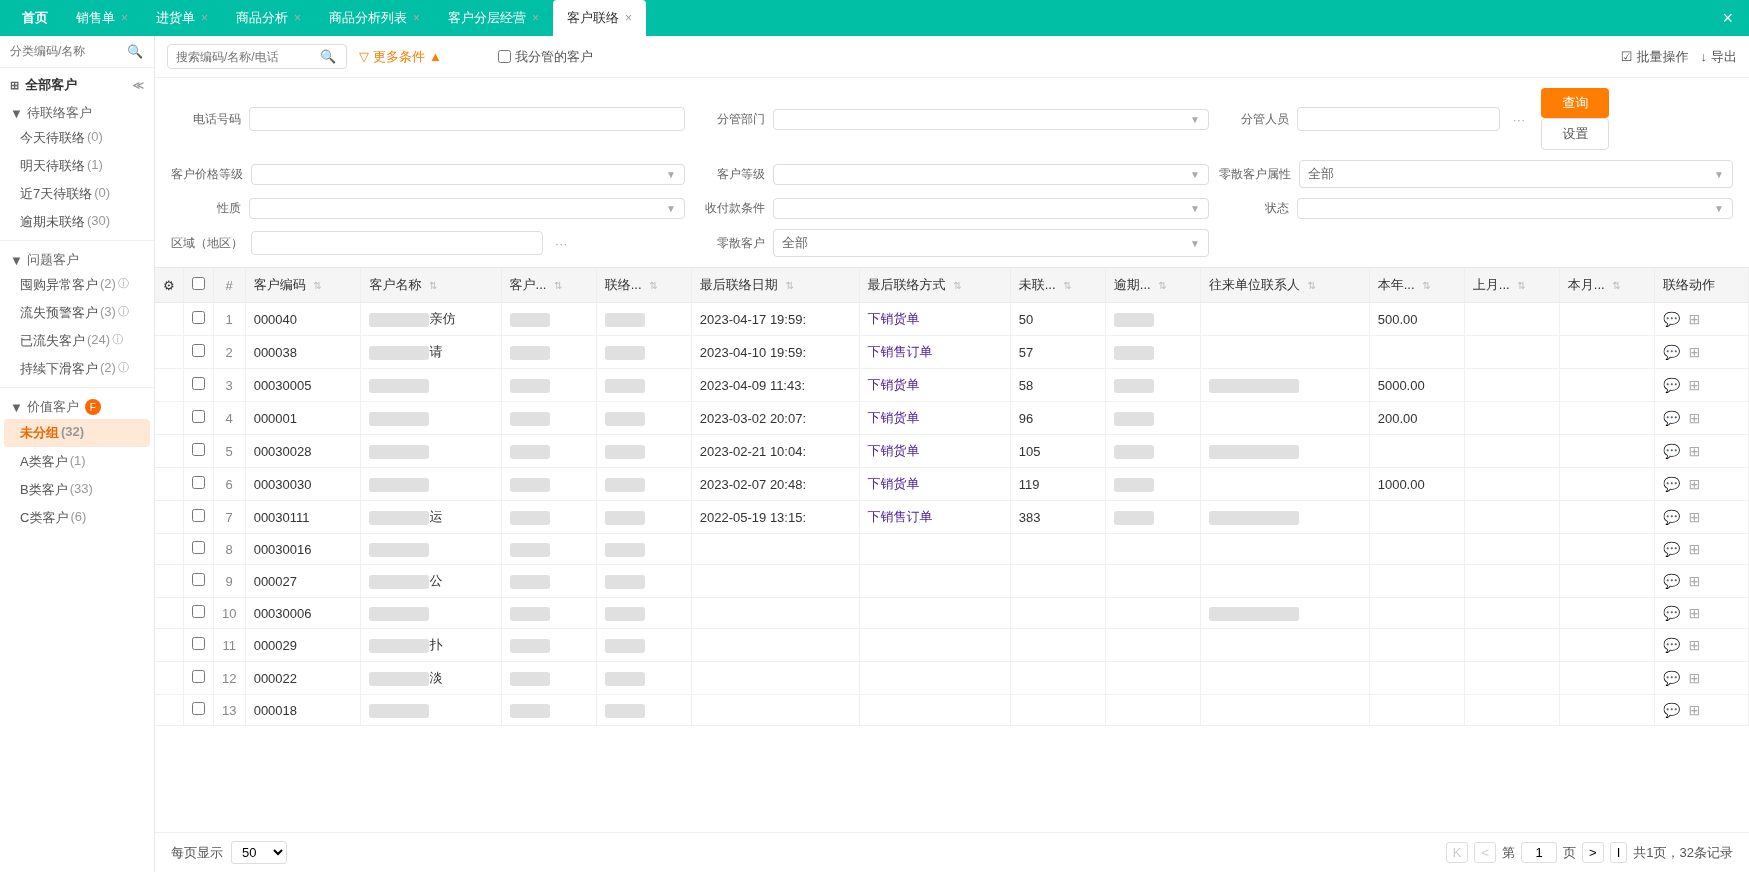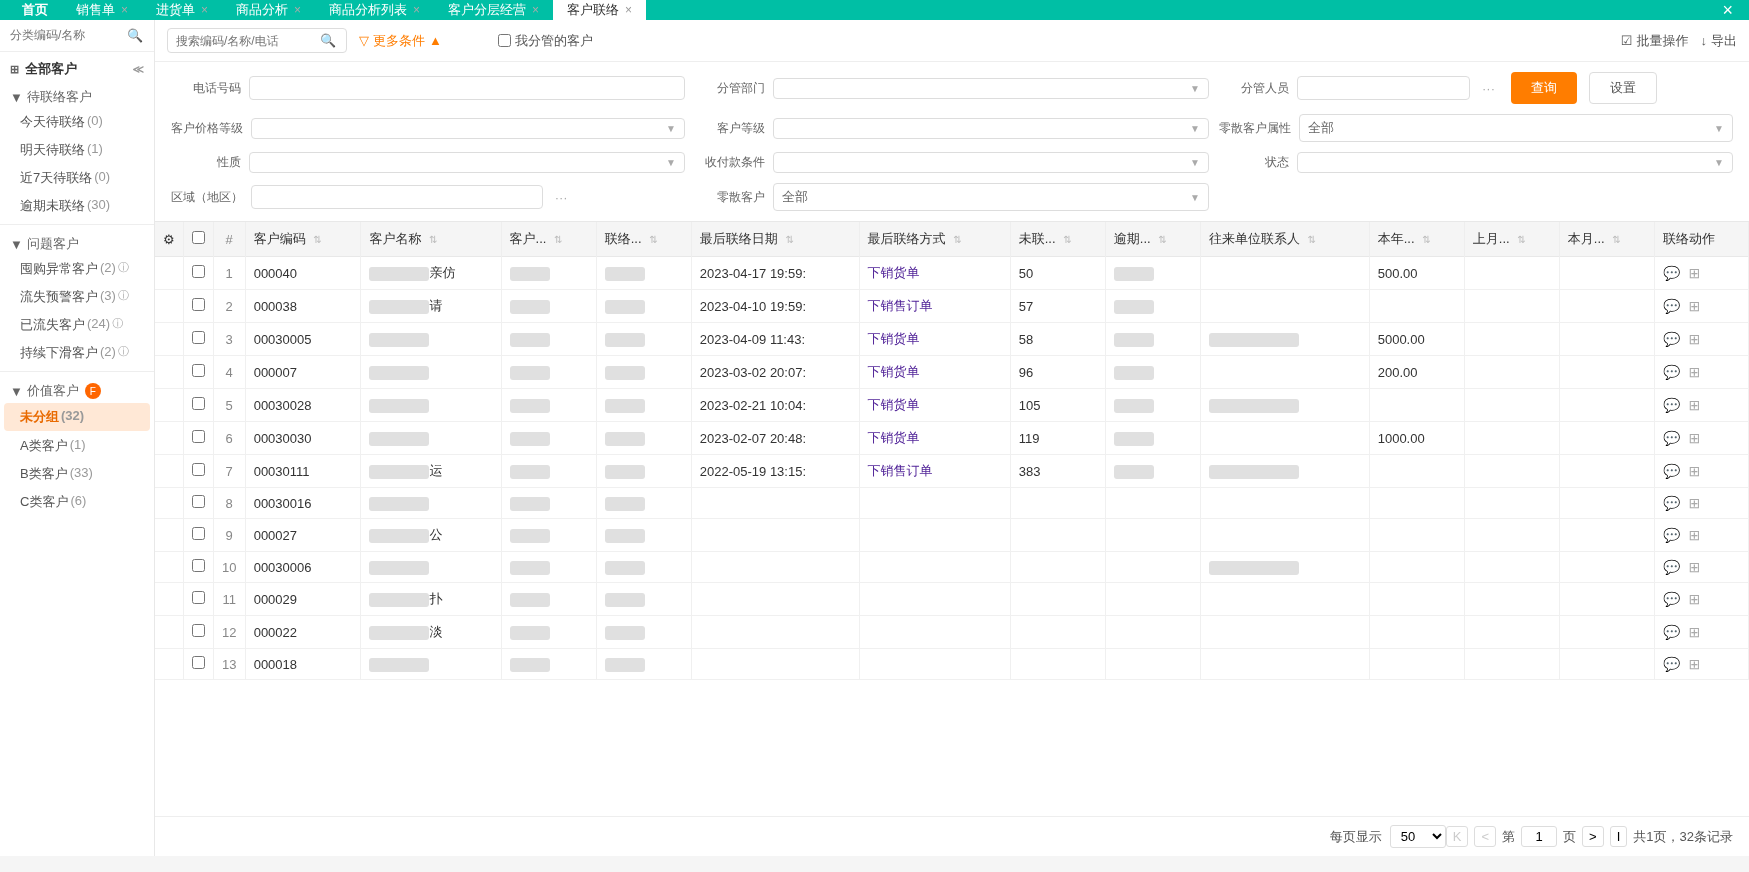--- a/index.html
+++ b/index.html
@@ -1,20 +1,20 @@
 <!DOCTYPE html>
 <html><head>
   <meta charset="utf-8">
   <style>
     * { box-sizing: border-box; margin: 0; padding: 0; font-family: 'Microsoft YaHei', Arial, sans-serif; font-size: 13px; }
     body { background: #f5f5f5; overflow: hidden; width: 1749px; height: 872px; }
 
     
     .top-nav {
-      display: flex; align-items: center; background: #00bfa5; height: 20px; padding: 0 8px;
+      display: flex; align-items: center; background: #00bfa5; height: 36px; padding: 0 8px;
     }
     .top-nav .nav-item {
       padding: 0 14px; height: 36px; display: flex; align-items: center; cursor: pointer;
       color: #fff; font-size: 13px; position: relative; white-space: nowrap;
     }
     .top-nav .nav-item.active {
       background: #fff; color: #333; border-radius: 4px 4px 0 0; justify-content: space-between;
     }
     .top-nav .nav-item .close-x {
       margin-left: 6px; color: #aaa; font-size: 12px; cursor: pointer;
@@ -132,21 +132,21 @@
     .td-blurred-sm { min-width: 40px; }
     .td-blurred-lg { min-width: 90px; }
     .action-icons { display: flex; gap: 8px; align-items: center; }
     .action-icon { color: #aaa; cursor: pointer; font-size: 14px; }
     .gear-col { width: 28px; text-align: center; }
     .num-col { width: 32px; text-align: center; color: #888; }
     .check-col { width: 28px; text-align: center; }
 
     
     .table-footer {
-      display: flex; align-items: center; justify-content: flex-end;
+      display: flex; align-items: center; justify-content: space-between;
       padding: 8px 16px; background: #fff; border-top: 1px solid #eee;
       font-size: 12px; color: #555;
     }
     .footer-left { display: flex; align-items: center; gap: 8px; }
     .footer-right { display: flex; align-items: center; gap: 6px; color: #555; }
     .page-btn { cursor: pointer; padding: 2px 6px; border: 1px solid #ddd; border-radius: 3px; background: #fff; }
     .page-btn.disabled { color: #ccc; cursor: default; }
     .page-input { width: 36px; border: 1px solid #ddd; border-radius: 3px; padding: 2px 6px; text-align: center; outline: none; }
     .per-page-select { border: 1px solid #ddd; border-radius: 3px; padding: 2px 6px; outline: none; background: #fff; }
 
@@ -311,21 +311,21 @@
         <span class="filter-label">分管部门</span>
         <div class="filter-select">
           <span></span>
           <span class="chevron">▼</span>
         </div>
       </div>
       <div class="filter-row">
         <span class="filter-label">分管人员</span>
         <input class="filter-input" type="text" style="flex: 0.6 1 0%;">
         <span style="color:#aaa;cursor:pointer;margin-left:4px">···</span>
-        <div style="display:flex;flex-direction:row;gap:12px;margin-left:8px">
+        <div style="display:flex;flex-direction:column;gap:0;margin-left:8px">
           <button class="btn-query">查询</button>
           <button class="btn-reset">设置</button>
         </div>
       </div>
 
       <div class="filter-row">
         <span class="filter-label">客户价格等级</span>
         <div class="filter-select">
           <span></span>
           <span class="chevron">▼</span>
@@ -471,21 +471,21 @@
       <div class="action-icons">
         <span class="action-icon">💬</span>
         <span class="action-icon">⊞</span>
       </div>
     </td>
   </tr>
             <tr>
     <td class="gear-col"></td>
     <td class="check-col"><input type="checkbox" style=""></td>
     <td class="num-col">4</td>
-    <td>000007</td>
+    <td>000001</td>
     <td><span class="td-blurred "></span></td>
     <td><span class="td-blurred td-blurred-sm"></span></td>
     <td><span class="td-blurred td-blurred-sm"></span></td>
     <td>2023-03-02 20:07:</td>
     <td><a class="td-link">下销货单</a></td>
     <td>96</td>
     <td><span class="td-blurred td-blurred-sm"></span></td>
     <td></td>
     <td><span>200.00</span></td>
     <td></td>

